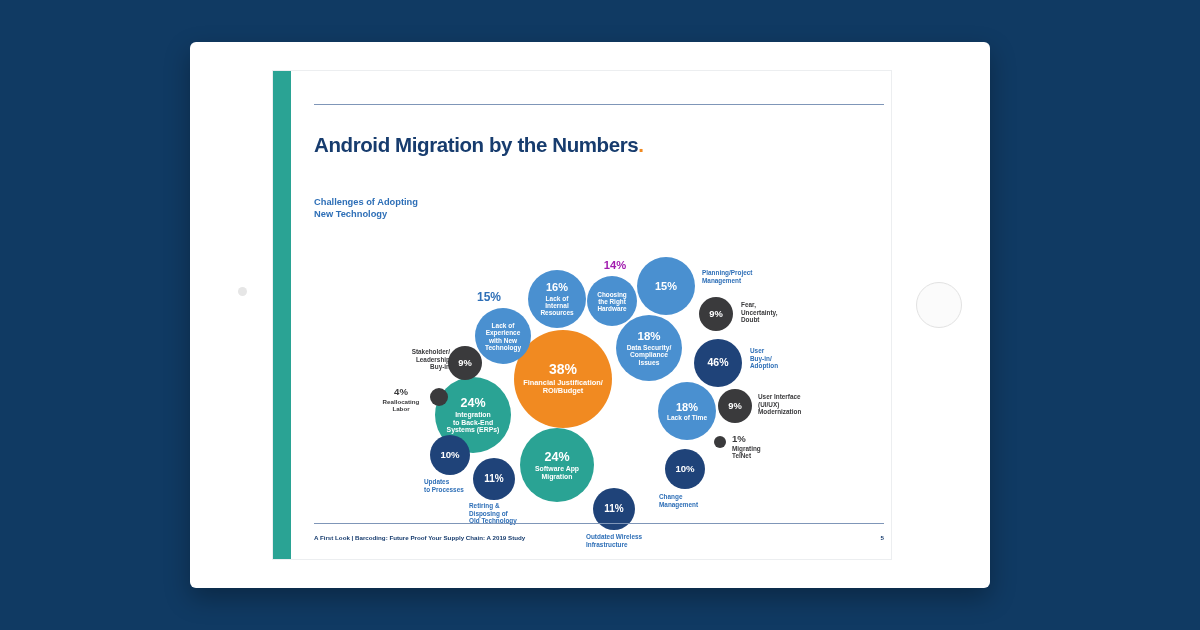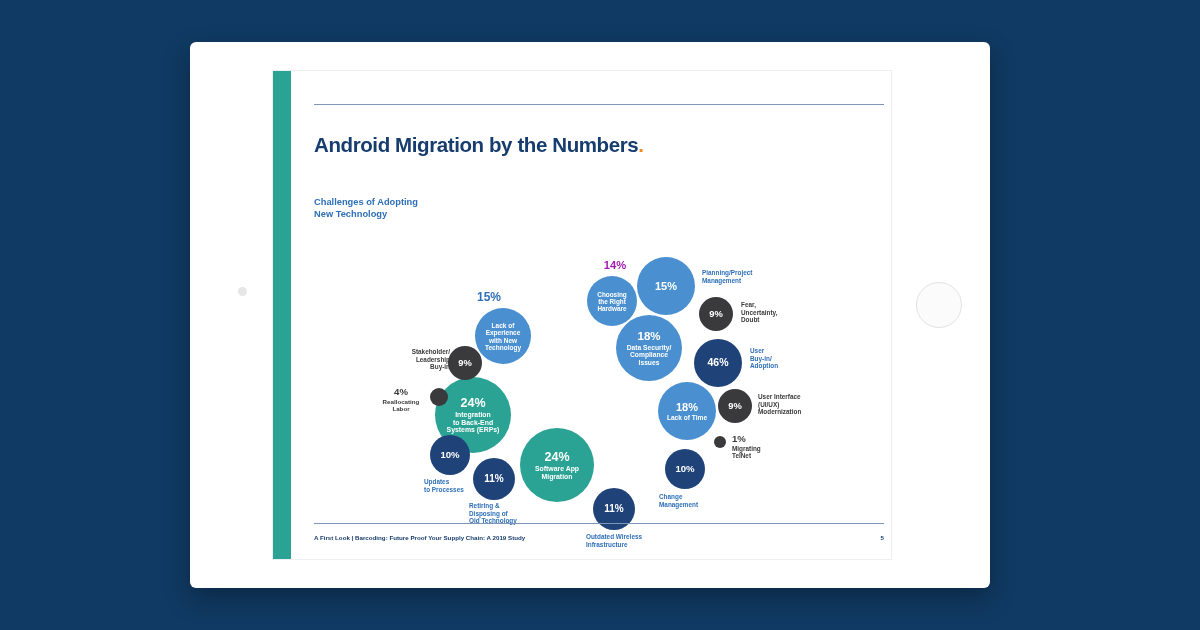--- a/index.html
+++ b/index.html
@@ -115,40 +115,51 @@
     <div id="page-inner">
 
       <div id="top-rule"></div>
 
       <h1 id="page-title"><span>Android Migration by the Numbers</span><span class="dot">.</span></h1>
 
       <div id="subtitle" style="white-space: pre-line;">Challenges of Adopting
 New Technology</div>
 
       <div id="chart">
+          <div class="bubble" style="left: 200px; top: 259px; width: 98px; height: 98px; background: rgb(241, 138, 33);">
+            <div class="pct" style="font-size: 14px;">38%</div>
+            <div class="lbl" style="font-size: 7.4px; white-space: pre-line; margin-top: 1px;">Financial Justification/
+ROI/Budget</div>
+          </div>
           <div class="bubble" style="left: 121px; top: 306px; width: 76px; height: 76px; background: rgb(42, 163, 148);">
             <div class="pct" style="font-size: 12.5px;">24%</div>
             <div class="lbl" style="font-size: 6.9px; white-space: pre-line; margin-top: 1px;">Integration
 to Back-End
 Systems (ERPs)</div>
           </div>
           <div class="bubble" style="left: 206px; top: 357px; width: 74px; height: 74px; background: rgb(42, 163, 148);">
             <div class="pct" style="font-size: 12.5px;">24%</div>
             <div class="lbl" style="font-size: 6.9px; white-space: pre-line; margin-top: 1px;">Software App
 Migration</div>
           </div>
           <div class="bubble" style="left: 302px; top: 244px; width: 66px; height: 66px; background: rgb(74, 144, 208);">
             <div class="pct" style="font-size: 11.5px;">18%</div>
             <div class="lbl" style="font-size: 6.7px; white-space: pre-line; margin-top: 1px;">Data Security/
 Compliance
 Issues</div>
           </div>
           <div class="bubble" style="left: 344px; top: 311px; width: 58px; height: 58px; background: rgb(74, 144, 208);">
             <div class="pct" style="font-size: 11px;">18%</div>
             <div class="lbl" style="font-size: 6.6px; white-space: pre-line; margin-top: 1px;">Lack of Time</div>
+          </div>
+          <div class="bubble" style="left: 214px; top: 199px; width: 58px; height: 58px; background: rgb(74, 144, 208);">
+            <div class="pct" style="font-size: 11px;">16%</div>
+            <div class="lbl" style="font-size: 6.5px; white-space: pre-line; margin-top: 1px;">Lack of
+Internal
+Resources</div>
           </div>
           <div class="bubble" style="left: 161px; top: 237px; width: 56px; height: 56px; background: rgb(74, 144, 208);">
             <div class="pct" style="font-size: 0px;">15%</div>
             <div class="lbl" style="font-size: 6.5px; white-space: pre-line; margin-top: 1px;">Lack of
 Experience
 with New
 Technology</div>
           </div>
           <div class="bubble" style="left: 323px; top: 186px; width: 58px; height: 58px; background: rgb(74, 144, 208);">
             <div class="pct" style="font-size: 11px;">15%</div>

